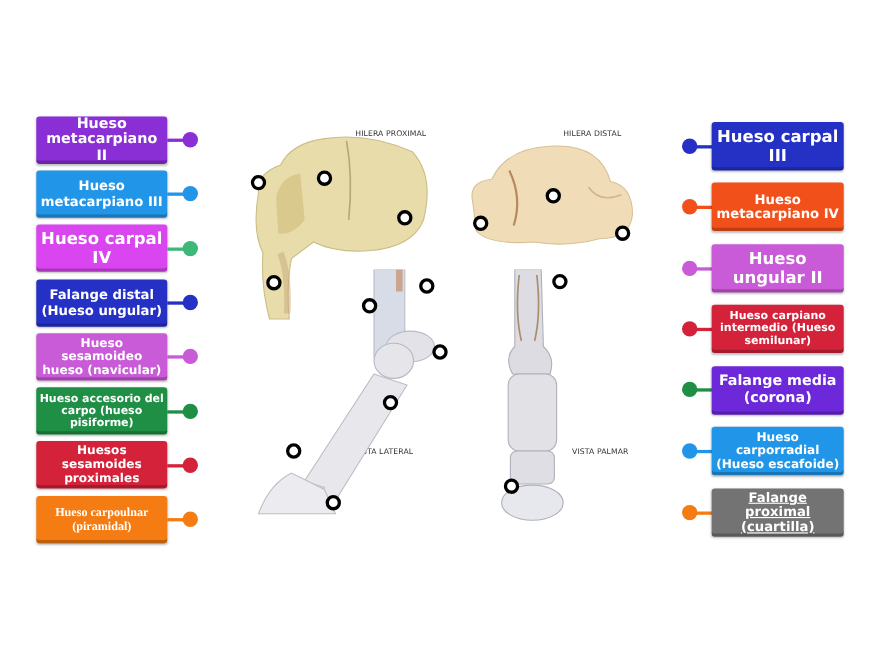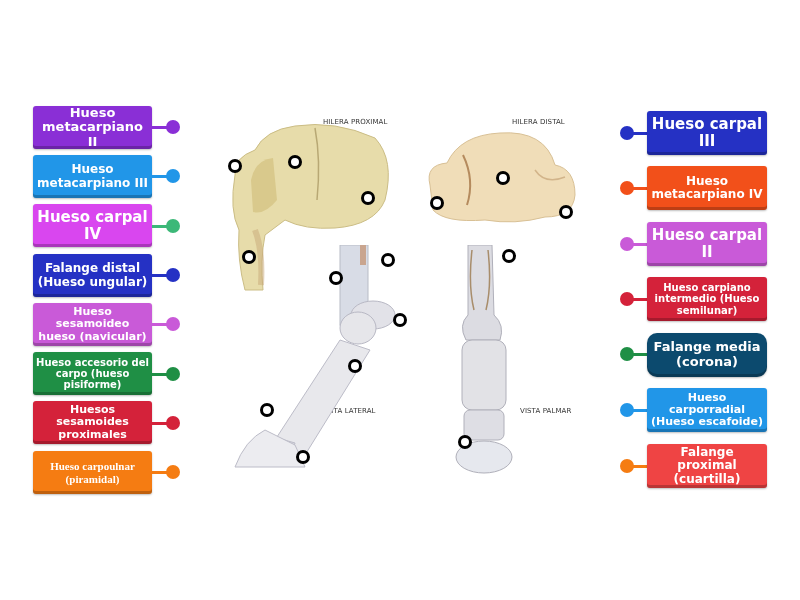--- a/index.html
+++ b/index.html
@@ -120,44 +120,44 @@
 
   <div class="dot" style="left:620px;top:181px;background:#f2501a;"></div>
   <div class="conn" style="left:628px;top:187px;width:20px;background:#f2501a;"></div>
   <div class="label" style="left:647px;top:166px;width:120px;height:44px;background:#f2501a;font-size:12px;">
       <span>Hueso metacarpiano IV</span>
     </div>
 
   <div class="dot" style="left:620px;top:237px;background:#c95ad8;"></div>
   <div class="conn" style="left:628px;top:243px;width:20px;background:#c95ad8;"></div>
   <div class="label" style="left:647px;top:222px;width:120px;height:44px;background:#c95ad8;font-size:15px;">
-      <span>Hueso carpal II</span>
+      <span>Hueso ungular II</span>
     </div>
 
   <div class="dot" style="left:620px;top:292px;background:#d4223a;"></div>
   <div class="conn" style="left:628px;top:298px;width:20px;background:#d4223a;"></div>
   <div class="label" style="left:647px;top:277px;width:120px;height:44px;background:#d4223a;font-size:10px;">
       <span>Hueso carpiano intermedio (Hueso semilunar)</span>
     </div>
 
   <div class="dot" style="left:620px;top:347px;background:#1f8f45;"></div>
   <div class="conn" style="left:628px;top:353px;width:20px;background:#1f8f45;"></div>
-  <div class="label" style="left:647px;top:333px;width:120px;height:44px;background:#0c4a6e;font-size:13px;border-radius:10px;">
+  <div class="label" style="left:647px;top:333px;width:120px;height:44px;background:#6d28d9;font-size:13px;">
       <span>Falange media (corona)</span>
     </div>
 
   <div class="dot" style="left:620px;top:403px;background:#2196e8;"></div>
   <div class="conn" style="left:628px;top:409px;width:20px;background:#2196e8;"></div>
   <div class="label" style="left:647px;top:388px;width:120px;height:44px;background:#2196e8;font-size:11px;">
       <span>Hueso carporradial (Hueso escafoide)</span>
     </div>
 
   <div class="dot" style="left:620px;top:459px;background:#f57c12;"></div>
   <div class="conn" style="left:628px;top:465px;width:20px;background:#f57c12;"></div>
-  <div class="label" style="left:647px;top:444px;width:120px;height:44px;background:#ef4444;font-size:12px;">
+  <div class="label" style="left:647px;top:444px;width:120px;height:44px;background:#737373;font-size:12px;text-decoration:underline;">
       <span>Falange proximal (cuartilla)</span>
     </div>
 </div>
 
 <div>
   <div class="hotspot" style="left:235px;top:166px;"></div>
   <div class="hotspot" style="left:295px;top:162px;"></div>
   <div class="hotspot" style="left:368px;top:198px;"></div>
   <div class="hotspot" style="left:249px;top:257px;"></div>
   <div class="hotspot" style="left:503px;top:178px;"></div>

